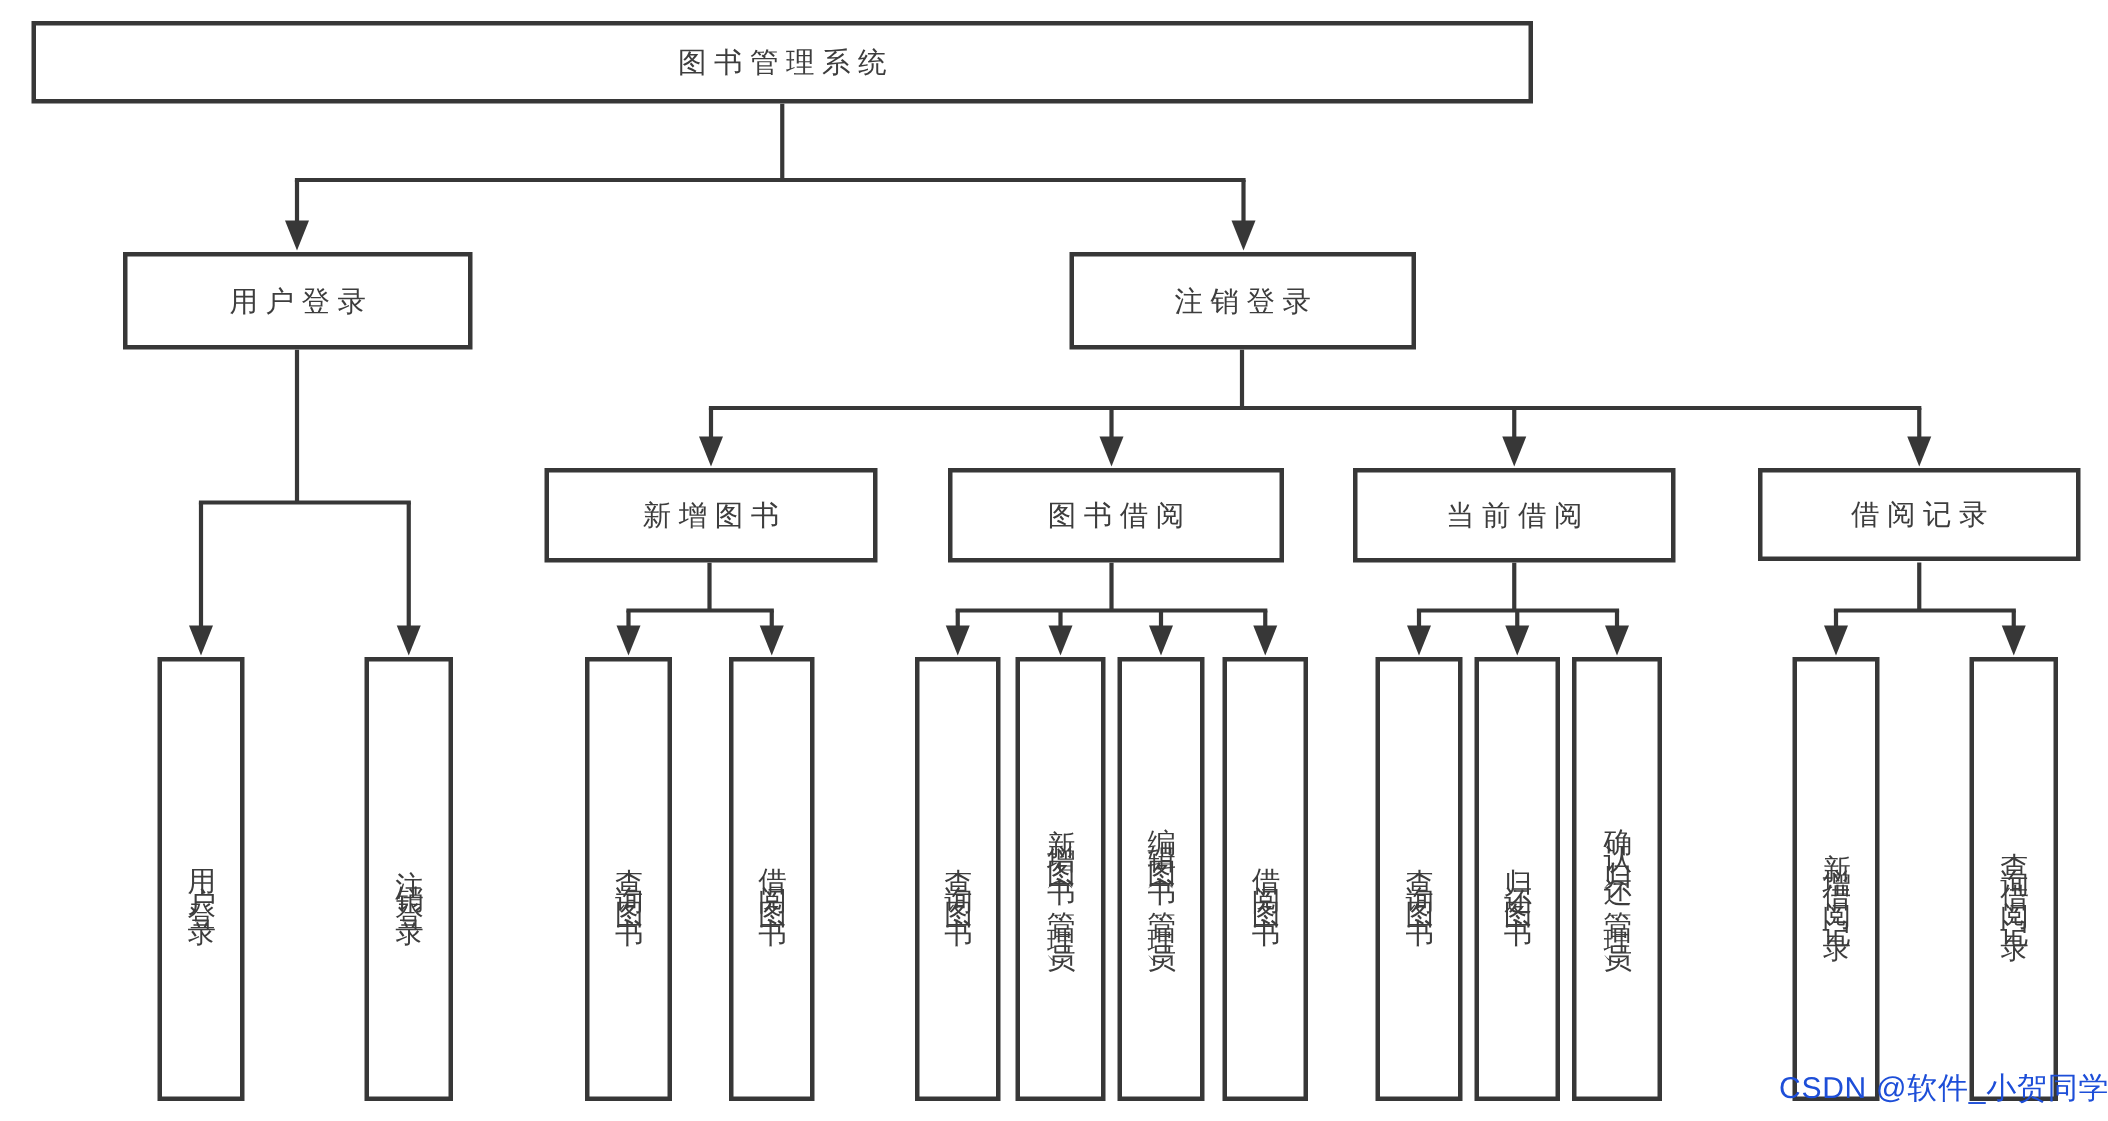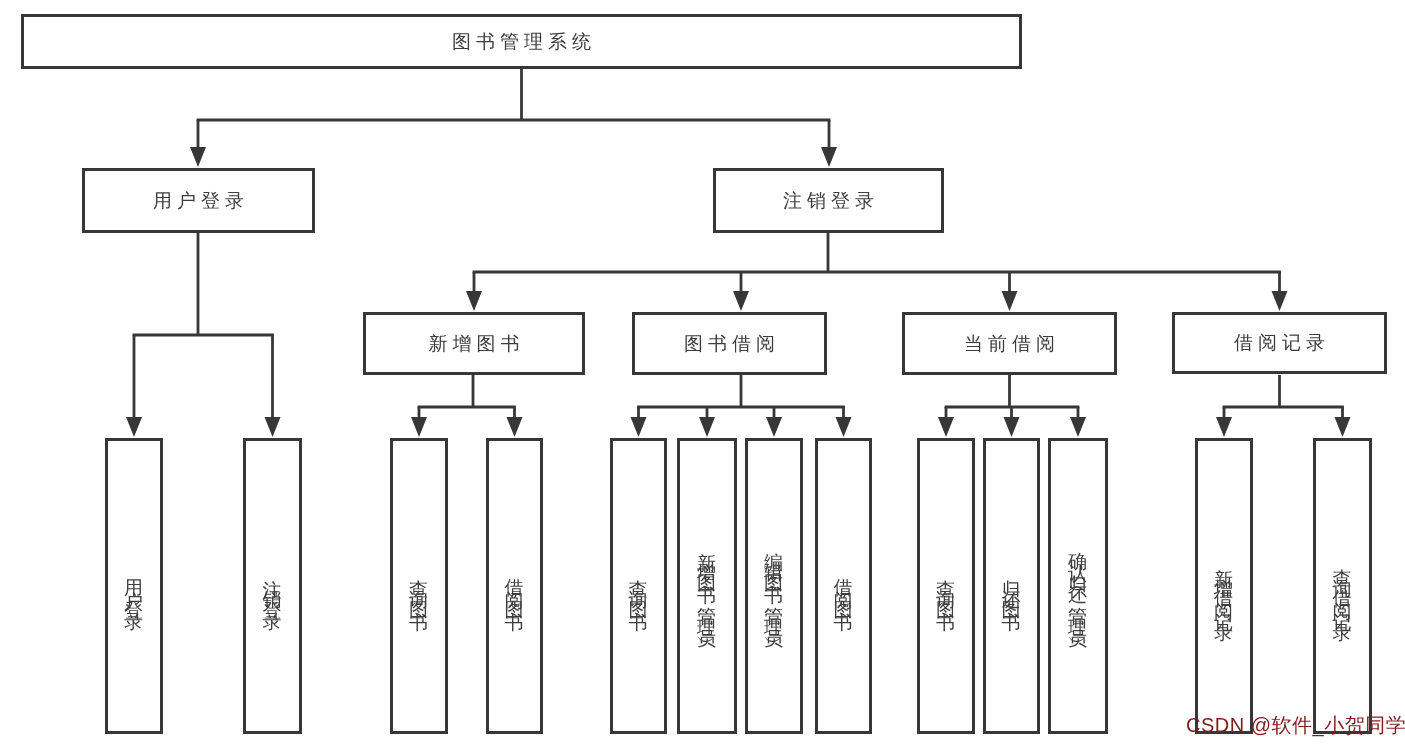--- a/index.html
+++ b/index.html
@@ -40,21 +40,21 @@
     font-size: 19px;
     letter-spacing: 11px;
     line-height: 1;
   }
   .watermark {
     position: absolute;
     left: 1186px;
     top: 712px;
     font-size: 20px;
     letter-spacing: 0.5px;
-    color: #7f1d1d;
+    color: #1d4ed8;
     white-space: nowrap;
     z-index: 5;
   }
 </style>
 </head>
 <body>
 
 <div class="canvas">
 
   <svg class="wires" viewBox="0 0 1405 747">
@@ -119,21 +119,21 @@
   <div class="node h-node" style="left:82px; top:168px; width:233px; height:65px;">
     <span>用户登录</span>
   </div>
   <div class="node h-node" style="left:713px; top:168px; width:231px; height:65px;">
     <span>注销登录</span>
   </div>
 
   <div class="node h-node" style="left:363px; top:312px; width:222px; height:63px;">
     <span>新增图书</span>
   </div>
-  <div class="node h-node" style="left:632px; top:312px; width:195px; height:63px;">
+  <div class="node h-node" style="left:632px; top:312px; width:224px; height:63px;">
     <span>图书借阅</span>
   </div>
   <div class="node h-node" style="left:902px; top:312px; width:215px; height:63px;">
     <span>当前借阅</span>
   </div>
   <div class="node h-node" style="left:1172px; top:312px; width:215px; height:62px;">
     <span>借阅记录</span>
   </div>
 
   <div class="node v-node" style="left:105px; top:438px; width:58px; height:296px;">

